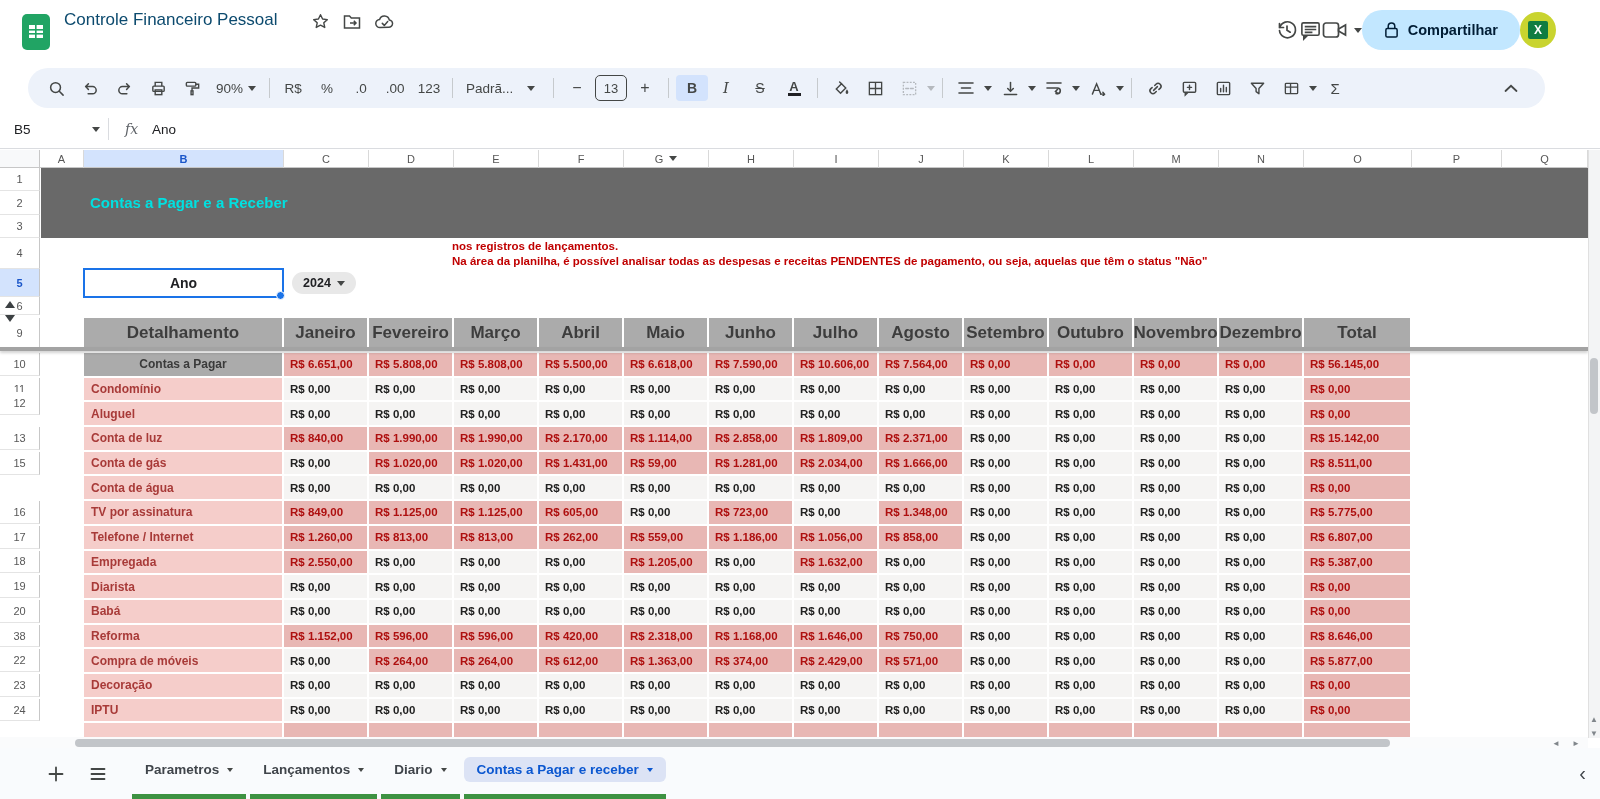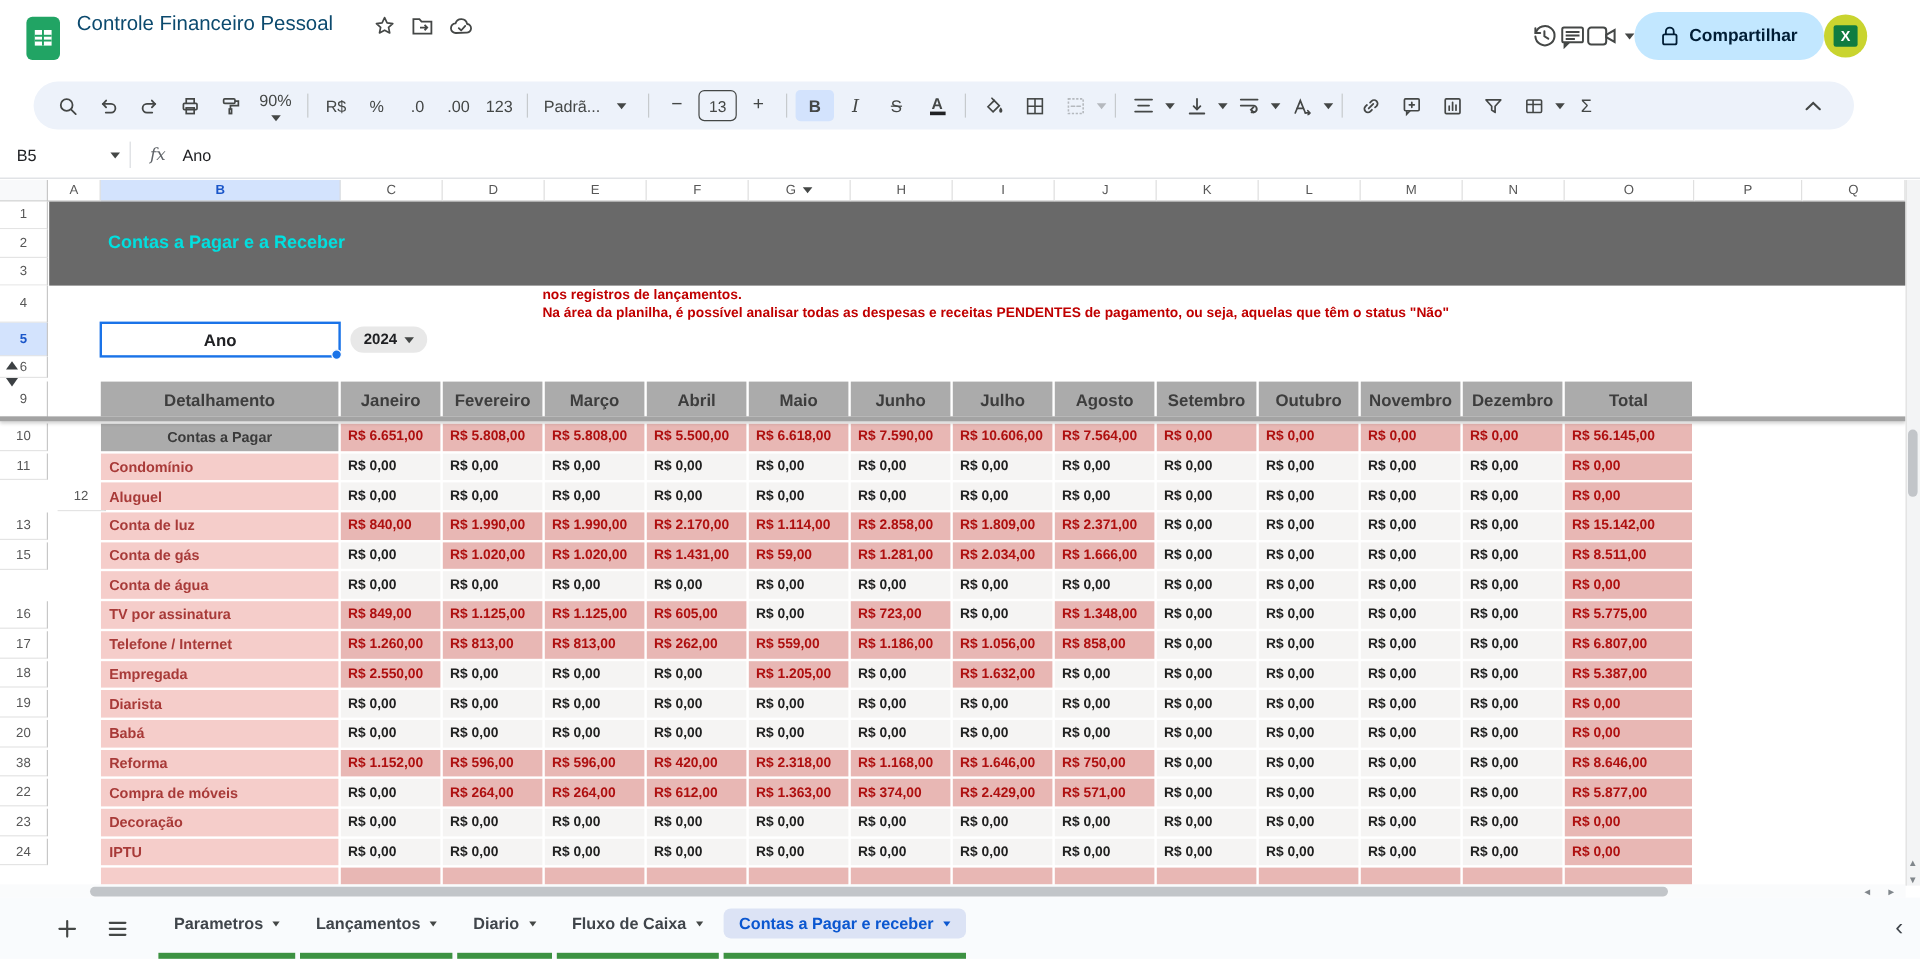--- a/index.html
+++ b/index.html
@@ -19,21 +19,21 @@
   .avatar .xl{width:20px;height:18px;background:#107c41;border-radius:2px;color:#fff;font-size:12px;font-weight:700;
               display:flex;align-items:center;justify-content:center;}
   .caret{width:0;height:0;border-left:4px solid transparent;border-right:4px solid transparent;border-top:5px solid #444746;}
   
   .toolbar{position:absolute;left:28px;top:68px;width:1517px;height:40px;background:#edf2fa;border-radius:20px;
            display:flex;align-items:center;padding:0 12px;box-sizing:border-box;gap:2px;color:#444746;}
   .ti{min-width:26px;height:26px;display:flex;align-items:center;justify-content:center;border-radius:4px;
       font-size:13px;font-weight:700;color:#444746;padding:0 3px;}
   .ti.texty{font-size:13.5px;}
   .sep{width:1px;height:20px;background:#c6cacd;margin:0 5px;}
-  .zoom-box{display:flex;align-items:center;gap:5px;padding:0 6px;font-weight:400;font-size:13.5px;flex-direction:column;}
+  .zoom-box{display:flex;align-items:center;gap:5px;padding:0 6px;font-weight:400;font-size:13.5px;}
   .font-box{display:flex;align-items:center;gap:14px;padding:0 6px;font-weight:400;font-size:13.5px;min-width:74px;}
   .size-box{width:30px;height:24px;border:1.4px solid #444746;border-radius:5px;display:flex;align-items:center;
             justify-content:center;font-size:13px;font-weight:400;}
   .bold-active{background:#d3e3fd;}
   .u-a{display:flex;flex-direction:column;align-items:center;line-height:11px;}
   .u-a .bar{width:13px;height:3px;background:#202124;margin-top:1px;}
   .dim{color:#b5b9be;}
   .dim svg{stroke:#b5b9be;}
   .collapse-arrow{margin-left:auto;margin-right:6px;}
   
@@ -60,21 +60,21 @@
   .note{position:absolute;left:452px;top:239px;font-size:11.5px;font-weight:700;color:#c00000;line-height:15px;}
   .ano-cell{position:absolute;left:83px;top:268px;width:197px;height:26px;border:2px solid #1a73e8;background:#fff;
             display:flex;align-items:center;justify-content:center;font-size:14px;font-weight:700;color:#202124;}
   .fill-handle{position:absolute;left:276px;top:291px;width:7px;height:7px;border-radius:50%;background:#1a73e8;border:1px solid #fff;}
   .year-chip{position:absolute;left:292px;top:272px;width:64px;height:22px;background:#e8e8e8;border-radius:11px;
              display:flex;align-items:center;justify-content:center;gap:6px;font-size:12.5px;font-weight:700;color:#202124;}
   
   .tablewrap{position:absolute;left:84px;top:318px;width:1330px;}
   .trow{display:grid;grid-template-columns:198px repeat(12,83px) 106px;column-gap:2px;height:22.7px;margin-bottom:2px;}
   .thead-row{display:grid;grid-template-columns:198px repeat(12,83px) 106px;column-gap:2px;height:29px;}
-  .hcell{background:#ababab;color:#3d3d3d;font-size:14px;font-weight:700;display:flex;align-items:center;justify-content:center;}
+  .hcell{background:#ababab;color:#3d3d3d;font-size:17px;font-weight:700;display:flex;align-items:center;justify-content:center;}
   .rowsbox{position:absolute;left:0;top:35px;width:1330px;height:384px;overflow:hidden;}
   .lbl{background:#f5cdca;color:#a83a38;font-size:12px;font-weight:700;display:flex;align-items:center;padding-left:7px;box-sizing:border-box;}
   .sumlbl{background:#ababab;color:#3a3a3a;justify-content:center;padding-left:0;}
   .cell{font-size:11.5px;font-weight:700;display:flex;align-items:center;padding-left:6px;box-sizing:border-box;}
   .c-zero{background:#f5f4f3;color:#212121;}
   .c-val{background:#e8b7b4;color:#ae0f0f;}
   .frozen-divider{position:absolute;left:0;top:347px;width:1588px;height:4px;background:#a3a3a3;
                   box-shadow:0 2px 3px rgba(0,0,0,0.18);}
   
   .hscroll{position:absolute;left:0;top:737px;width:1588px;height:11px;background:#fafbfc;}
@@ -387,21 +387,21 @@
 <div id="rowheaders">
     <div class="rowh" style="top: 168px; height: 23px;">1</div>
     <div class="rowh" style="top: 191px; height: 24px;">2</div>
     <div class="rowh" style="top: 215px; height: 23px;">3</div>
     <div class="rowh" style="top: 238px; height: 31px;">4</div>
     <div class="rowh sel" style="top: 269px; height: 28px;">5</div>
     <div class="rowh" style="top: 297px; height: 18px;">6</div>
     <div class="rowh" style="top: 318px; height: 30px;">9</div>
     <div class="rowh" style="top: 353px; height: 22.7px;">10</div>
     <div class="rowh" style="top: 377.7px; height: 22.7px;">11</div>
-    <div class="rowh" style="top: 403px; height: 22.7px; margin-left: 48px;">12</div>
+    <div class="rowh" style="top: 392px; height: 22.7px;">12</div>
     <div class="rowh" style="top: 427.1px; height: 22.7px;">13</div>
     <div class="rowh" style="top: 451.8px; height: 22.7px; font-family: Liberation Serif, serif;">14</div>
     <div class="rowh" style="top: 452px; height: 22.7px;">15</div>
     <div class="rowh" style="top: 501.2px; height: 22.7px;">16</div>
     <div class="rowh" style="top: 525.9px; height: 22.7px;">17</div>
     <div class="rowh" style="top: 550.6px; height: 22.7px;">18</div>
     <div class="rowh" style="top: 575.3px; height: 22.7px;">19</div>
     <div class="rowh" style="top: 600px; height: 22.7px;">20</div>
     <div class="rowh" style="top: 624.7px; height: 22.7px;">38</div>
     <div class="rowh" style="top: 649.4px; height: 22.7px;">22</div>
@@ -739,27 +739,20 @@
         </div>
         <div class="tabcolor" style="background: rgb(61, 146, 66);"></div>
       </div>
       <div class="tab">
         <div class="lblrow">
           <span>Diario</span>
           <span class="crt"></span>
         </div>
         <div class="tabcolor" style="background: rgb(61, 146, 66);"></div>
       </div>
-      <div class="tab">
-        <div class="lblrow">
-          <span>Fluxo de Caixa</span>
-          <span class="crt"></span>
-        </div>
-        <div class="tabcolor" style="background: rgb(61, 146, 66);"></div>
-      </div>
       <div class="tab active">
         <div class="lblrow">
           <span>Contas a Pagar e receber</span>
           <span class="crt"></span>
         </div>
         <div class="tabcolor" style="background: rgb(61, 146, 66);"></div>
       </div>
     </div>
 </div>
 <div class="tabchevron">‹</div>

